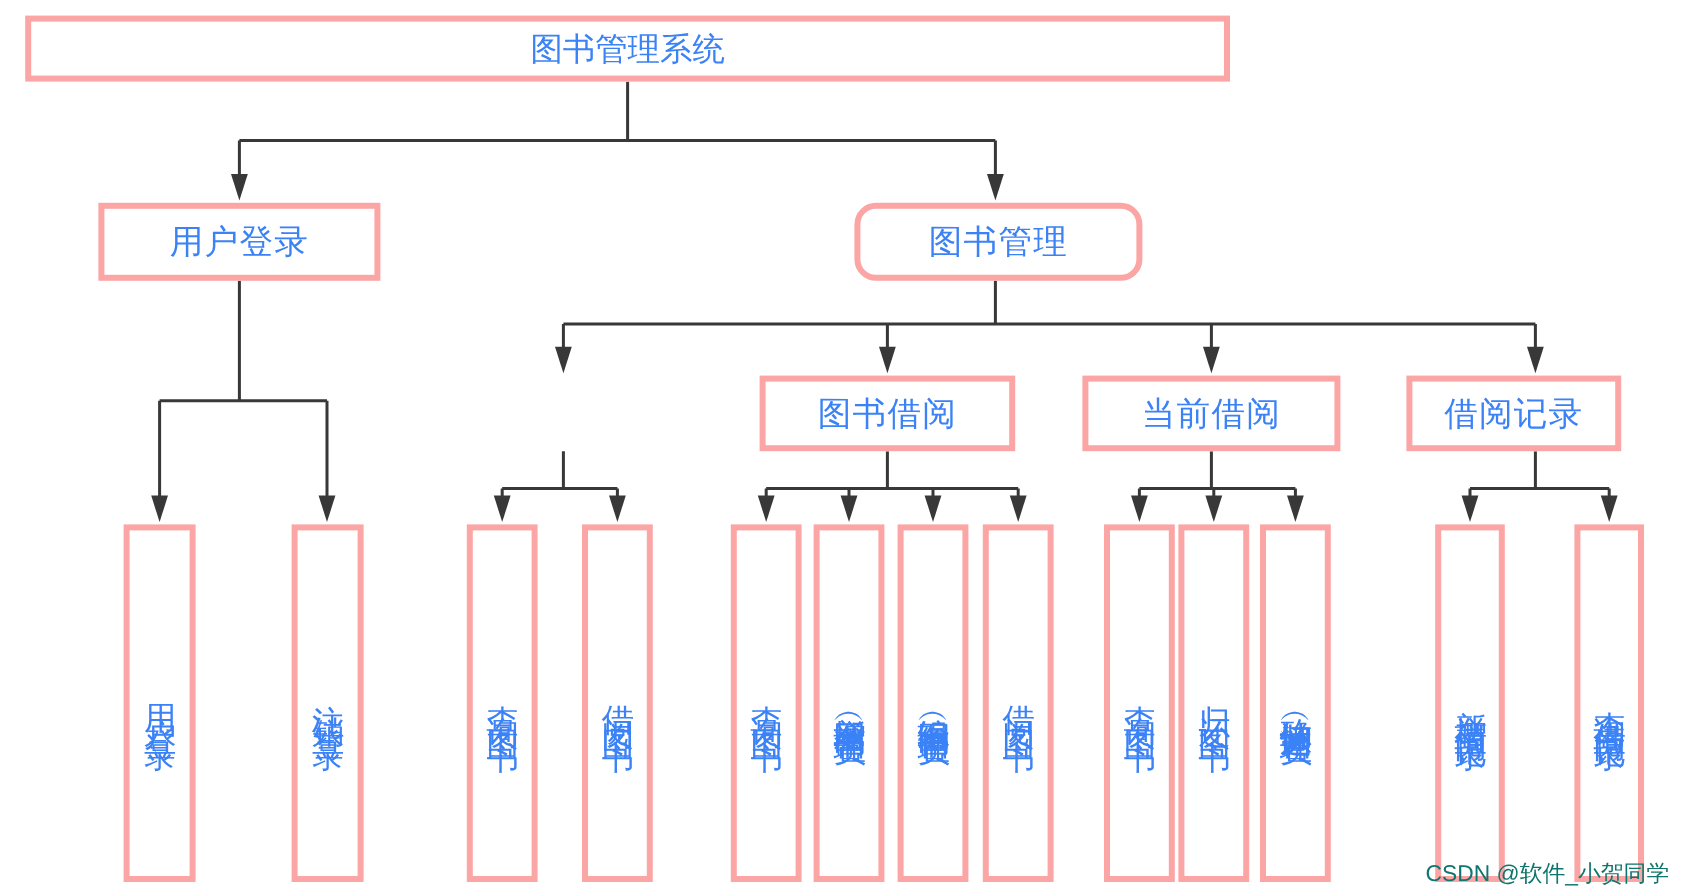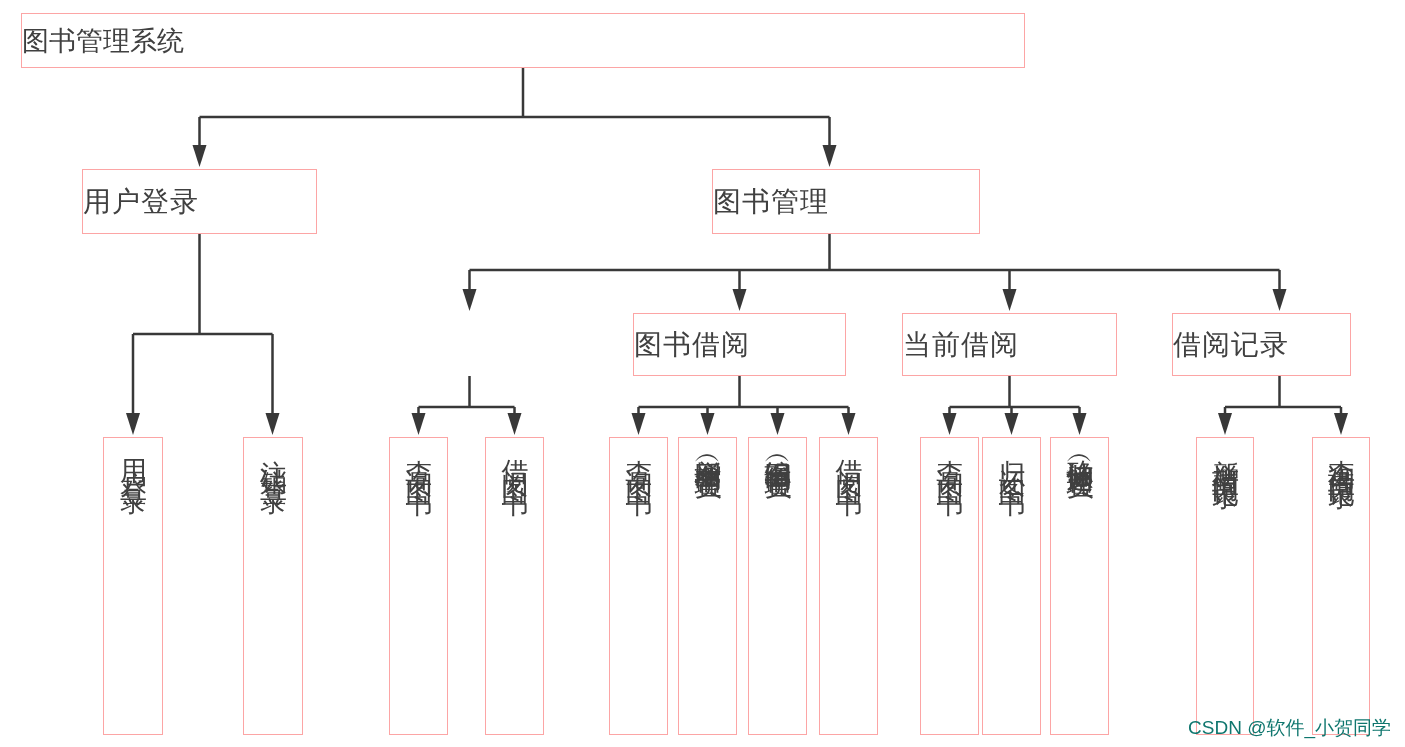--- a/index.html
+++ b/index.html
@@ -17,25 +17,26 @@
   }
   #connectors {
     position: absolute;
     left: 0; top: 0;
     width: 1405px; height: 747px;
     pointer-events: none;
   }
   .box {
     position: absolute;
     box-sizing: border-box;
-    border: 1px solid #fca5a5;
+    border: 5px solid #fca5a5;
     background: #ffffff;
     display: flex;
     align-items: center;
-    color: #404040;
+    justify-content: center;
+    color: #3b82f6;
   }
   .hlabel { font-size: 28px; letter-spacing: 1px; white-space: nowrap; }
   .root-label { font-size: 27px; }
   .leaf {
     writing-mode: vertical-rl;
     text-orientation: mixed;
     font-size: 27px;
     line-height: 1;
   }
   .ls4 { letter-spacing: 10px; }
@@ -95,21 +96,21 @@
     </g>
   </svg>
 
   <div class="box" style="left:21px; top:13px; width:1004px; height:55px;">
     <span class="root-label">图书管理系统</span>
   </div>
 
   <div class="box" style="left:82px; top:169px; width:235px; height:65px;">
     <span class="hlabel">用户登录</span>
   </div>
-  <div class="box" style="left:712px; top:169px; width:268px; height:65px;">
+  <div class="box" style="left:712px; top:169px; width:240px; height:65px;border-radius:18px;">
     <span class="hlabel">图书管理</span>
   </div>
 
   <div class="box" style="left:902px; top:313px; width:215px; height:63px;">
     <span class="hlabel">当前借阅</span>
   </div>
   <div class="box" style="left:633px; top:313px; width:213px; height:63px;">
     <span class="hlabel">图书借阅</span>
   </div>
   <div class="box" style="left:1172px; top:313px; width:179px; height:63px;">

